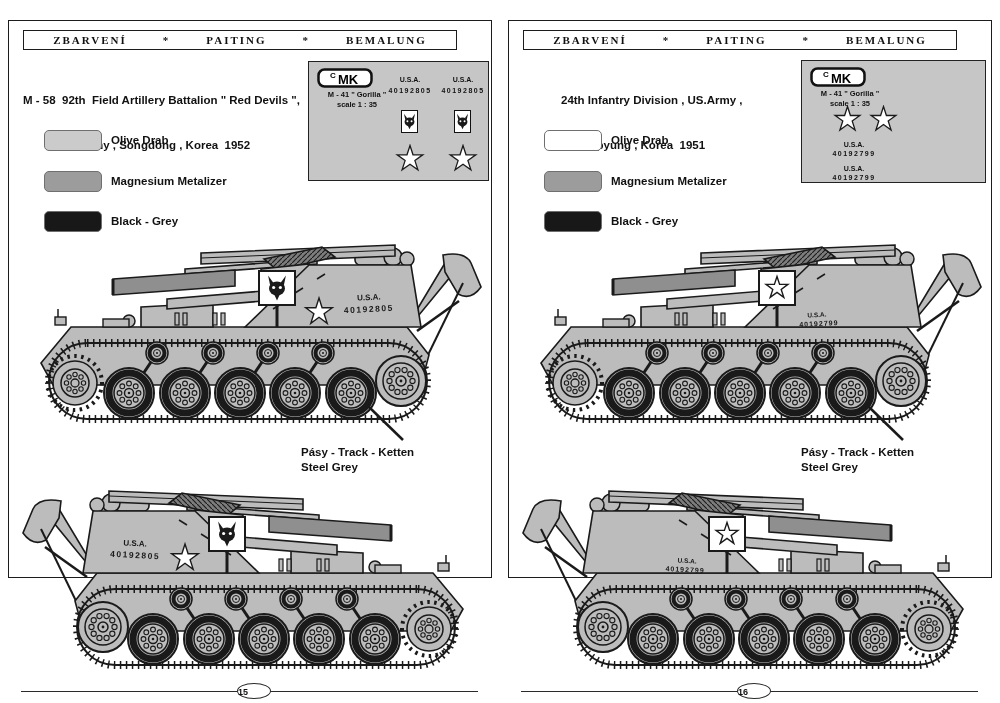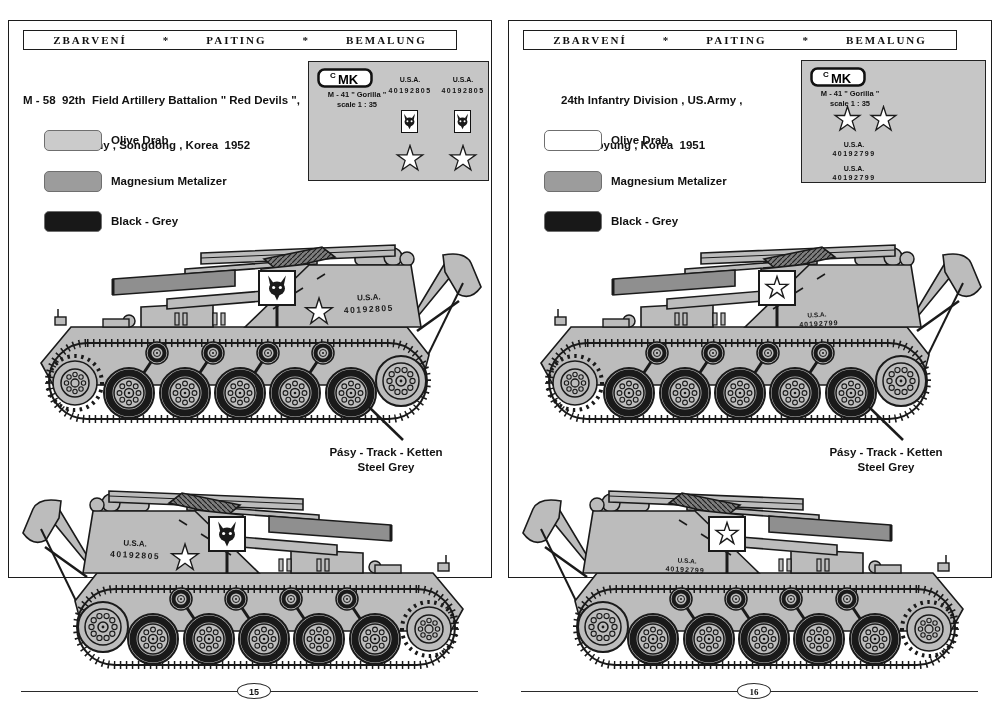--- a/index.html
+++ b/index.html
@@ -11,24 +11,24 @@
   .header-box{left:14px;top:9px;width:432px;height:18px;border:1.5px solid #1c1c1c;display:flex;align-items:center;justify-content:center;gap:36px;
     font-family:"Liberation Serif",serif;font-weight:bold;font-size:11px;letter-spacing:2px;}
   .title-block{left:14px;top:42px;width:280px;font-weight:bold;font-size:11.5px;line-height:15px;white-space:pre;}
   .title-block .l2{margin-left:38px;}
   .title-block .l3{margin-left:46px;}
   .decal-box{background:#c6c6c6;border:1.5px solid #222;box-sizing:border-box;}
   .decal-box .txt{font-weight:bold;text-align:center;}
   .devil-box{background:#fff;border:1.5px solid #111;box-sizing:border-box;display:flex;align-items:center;justify-content:center;}
   .legend-row .swatch{width:58px;height:21px;border:1px solid #6f6f6f;border-radius:5px;box-sizing:border-box;}
   .legend-label{font-weight:bold;font-size:11.5px;line-height:21px;}
-  .track-note{font-weight:bold;font-size:11.5px;line-height:15px;text-align:center;}
+  .track-note{font-weight:bold;font-size:11.5px;line-height:15px;}
   .footer-line{height:0;border-top:1.2px solid #2a2a2a;}
   .page-num{width:34px;height:16px;border:1.5px solid #2a2a2a;border-radius:50%;background:#fff;font-size:9px;font-weight:bold;
-    text-align:center;line-height:16px;box-sizing:border-box;}
+    line-height:16px;box-sizing:border-box;}
   svg{display:block;}
   svg text{font-family:"Liberation Sans",sans-serif;}
 </style>
 </head>
 <body>
 
 <div class="sheet">
 
   <div class="page left">
     <div class="abs header-box">
@@ -832,15 +832,15 @@
           <circle cx="393.3036954353119" cy="131.24046959863657" r="2.6" fill="#bcbcbc" stroke="#1a1a1a" stroke-width="1.1"></circle>
           <circle cx="384" cy="138" r="5" fill="#bcbcbc" stroke="#1a1a1a" stroke-width="1.5"></circle>
           <circle cx="384" cy="138" r="1.4" fill="#1a1a1a" stroke="#1a1a1a" stroke-width="0"></circle>
         </g>
         <polygon points="210.0,33.5 212.6,41.4 220.9,41.4 214.2,46.4 216.8,54.3 210.0,49.4 203.2,54.3 205.8,46.4 199.1,41.4 207.4,41.4" fill="#fff" stroke="#1a1a1a" stroke-width="1.4"></polygon>
         <text x="170" y="74" font-size="6.5" font-weight="bold" text-anchor="middle" fill="#1a1a1a" transform="rotate(3 170 74)">U.S.A.</text>
         <text x="168" y="83" font-size="7" font-weight="bold" text-anchor="middle" letter-spacing="1" fill="#1a1a1a" transform="rotate(3 168 83)">40192799</text>
       </svg>
 
     <div class="abs footer-line" style="left:12px;top:670px;width:457px;"></div>
-    <div class="abs page-num" style="left:228px;top:662px;font-family:Liberation Serif, serif;">16</div>
+    <div class="abs page-num" style="left:228px;top:662px;">16</div>
   </div>
 </div>
 
 </body></html>

